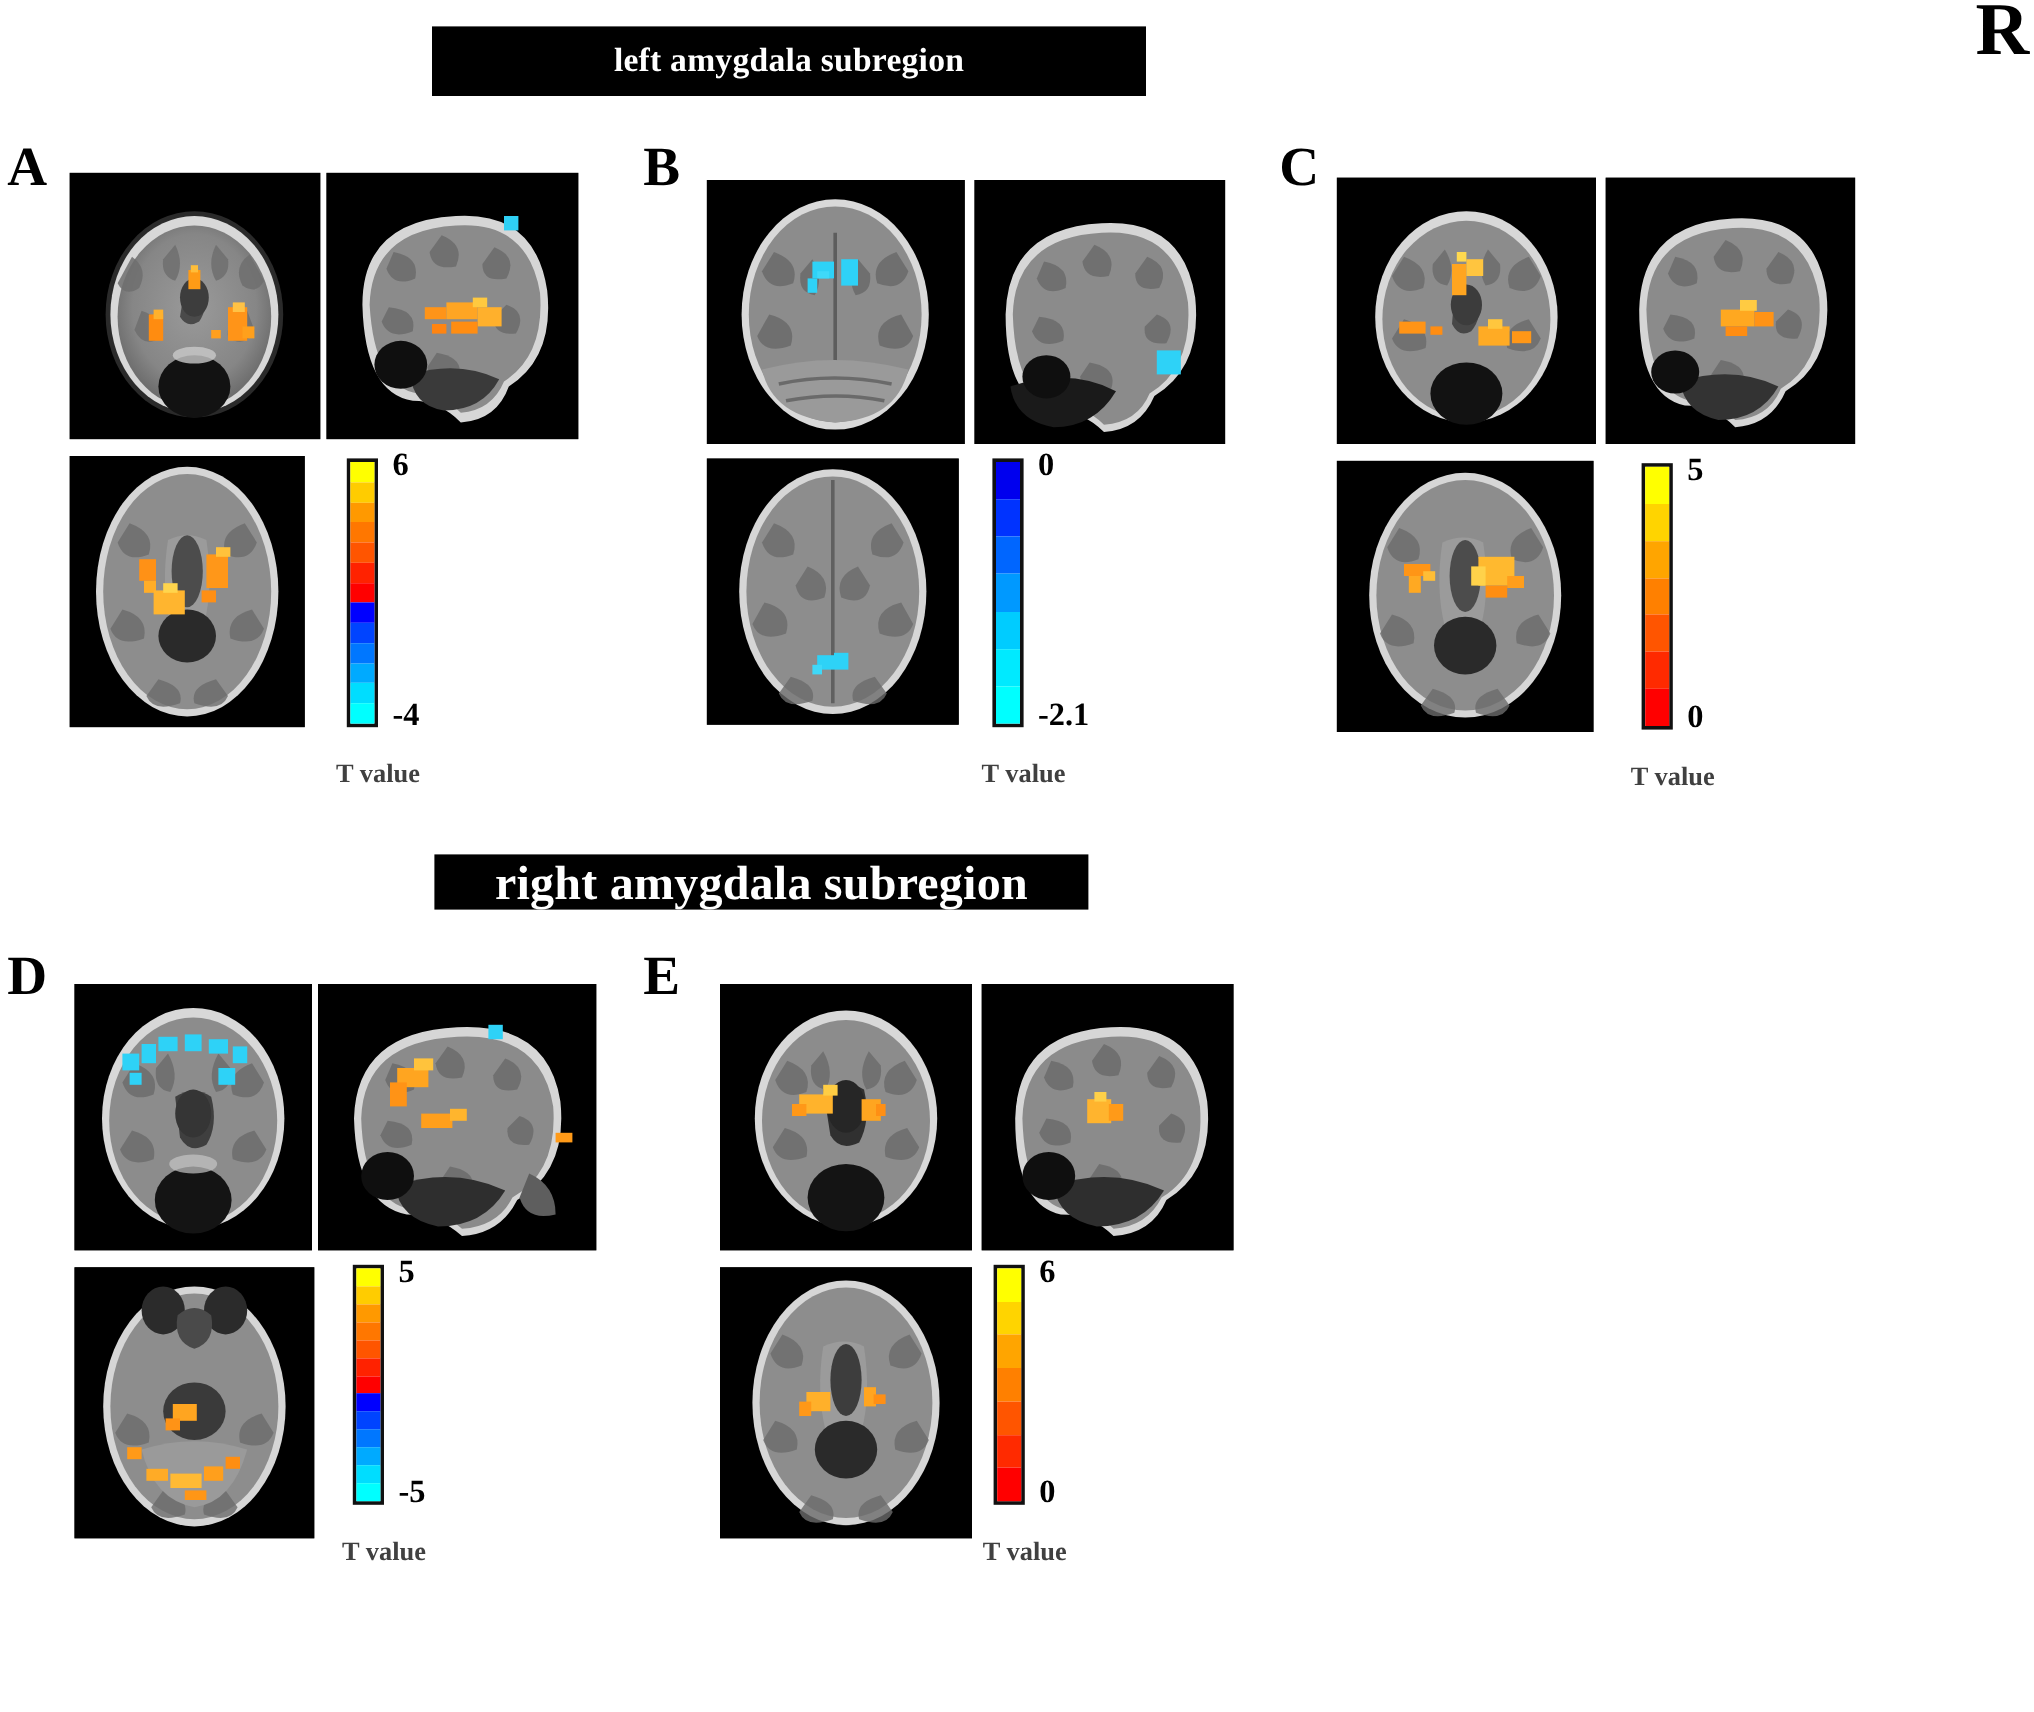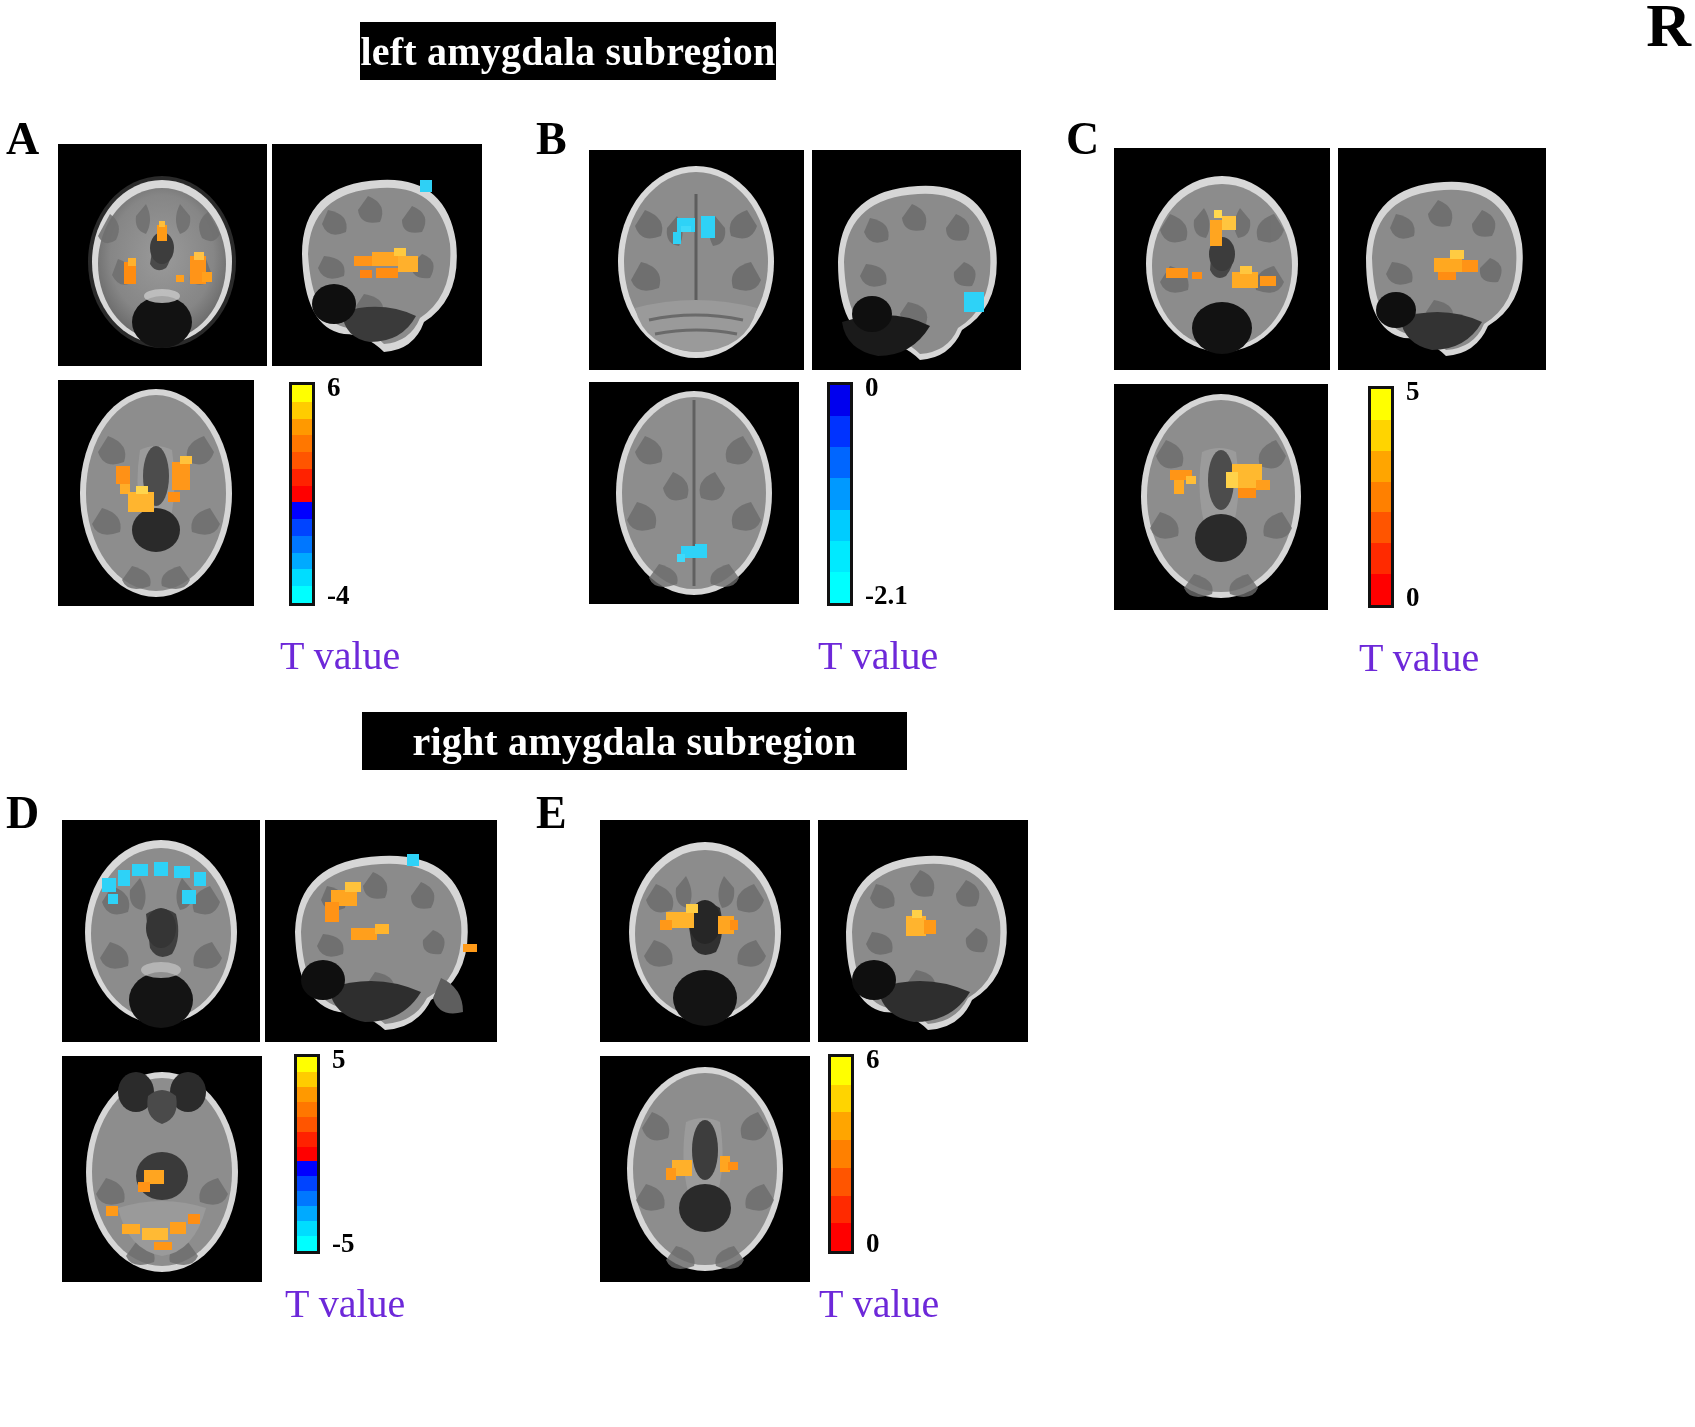--- a/index.html
+++ b/index.html
@@ -5,39 +5,39 @@
   html,body{margin:0;padding:0;background:#fff;}
   body{width:1695px;height:1427px;position:relative;
        font-family:"Liberation Serif","DejaVu Serif",serif;}
 
   .fig{position:absolute;inset:0;}
 
   
   .banner{position:absolute;background:#000;color:#fff;font-weight:bold;
           display:flex;align-items:center;justify-content:center;
           letter-spacing:.2px;}
-  #banner-left{left:360px;top:22px;width:416px;height:58px;font-size:40px;}
-  #banner-right{left:362px;top:712px;width:545px;height:58px;font-size:40px;}
+  #banner-left{left:360px;top:22px;width:595px;height:58px;font-size:28px;}
+  #banner-right{left:362px;top:712px;width:545px;height:46px;font-size:40px;}
 
   
   #corner-r{position:absolute;right:4px;top:-10px;font-size:62px;font-weight:bold;color:#000;}
 
   
   .panel-letter{position:absolute;font-size:46px;font-weight:bold;color:#000;line-height:1;}
 
   
   .slice{position:absolute;background:#000;overflow:hidden;}
   .slice svg{display:block;width:100%;height:100%;}
 
   
   .cbar-wrap{position:absolute;}
   .cbar{position:absolute;left:0;top:0;border:3px solid #111;box-sizing:border-box;}
   .cbar .seg{width:100%;}
   .cbar-lab{position:absolute;font-size:27px;font-weight:bold;color:#000;white-space:nowrap;}
-  .cbar-title{position:absolute;font-size:40px;font-weight:normal;color:#6d28d9;white-space:nowrap;}
+  .cbar-title{position:absolute;font-size:22px;font-weight:bold;color:#404040;white-space:nowrap;}
 </style>
 </head>
 <body>
 
 <div class="fig">
 
   <div id="corner-r">R</div>
 
   <div class="banner" id="banner-left">left amygdala subregion</div>
 

